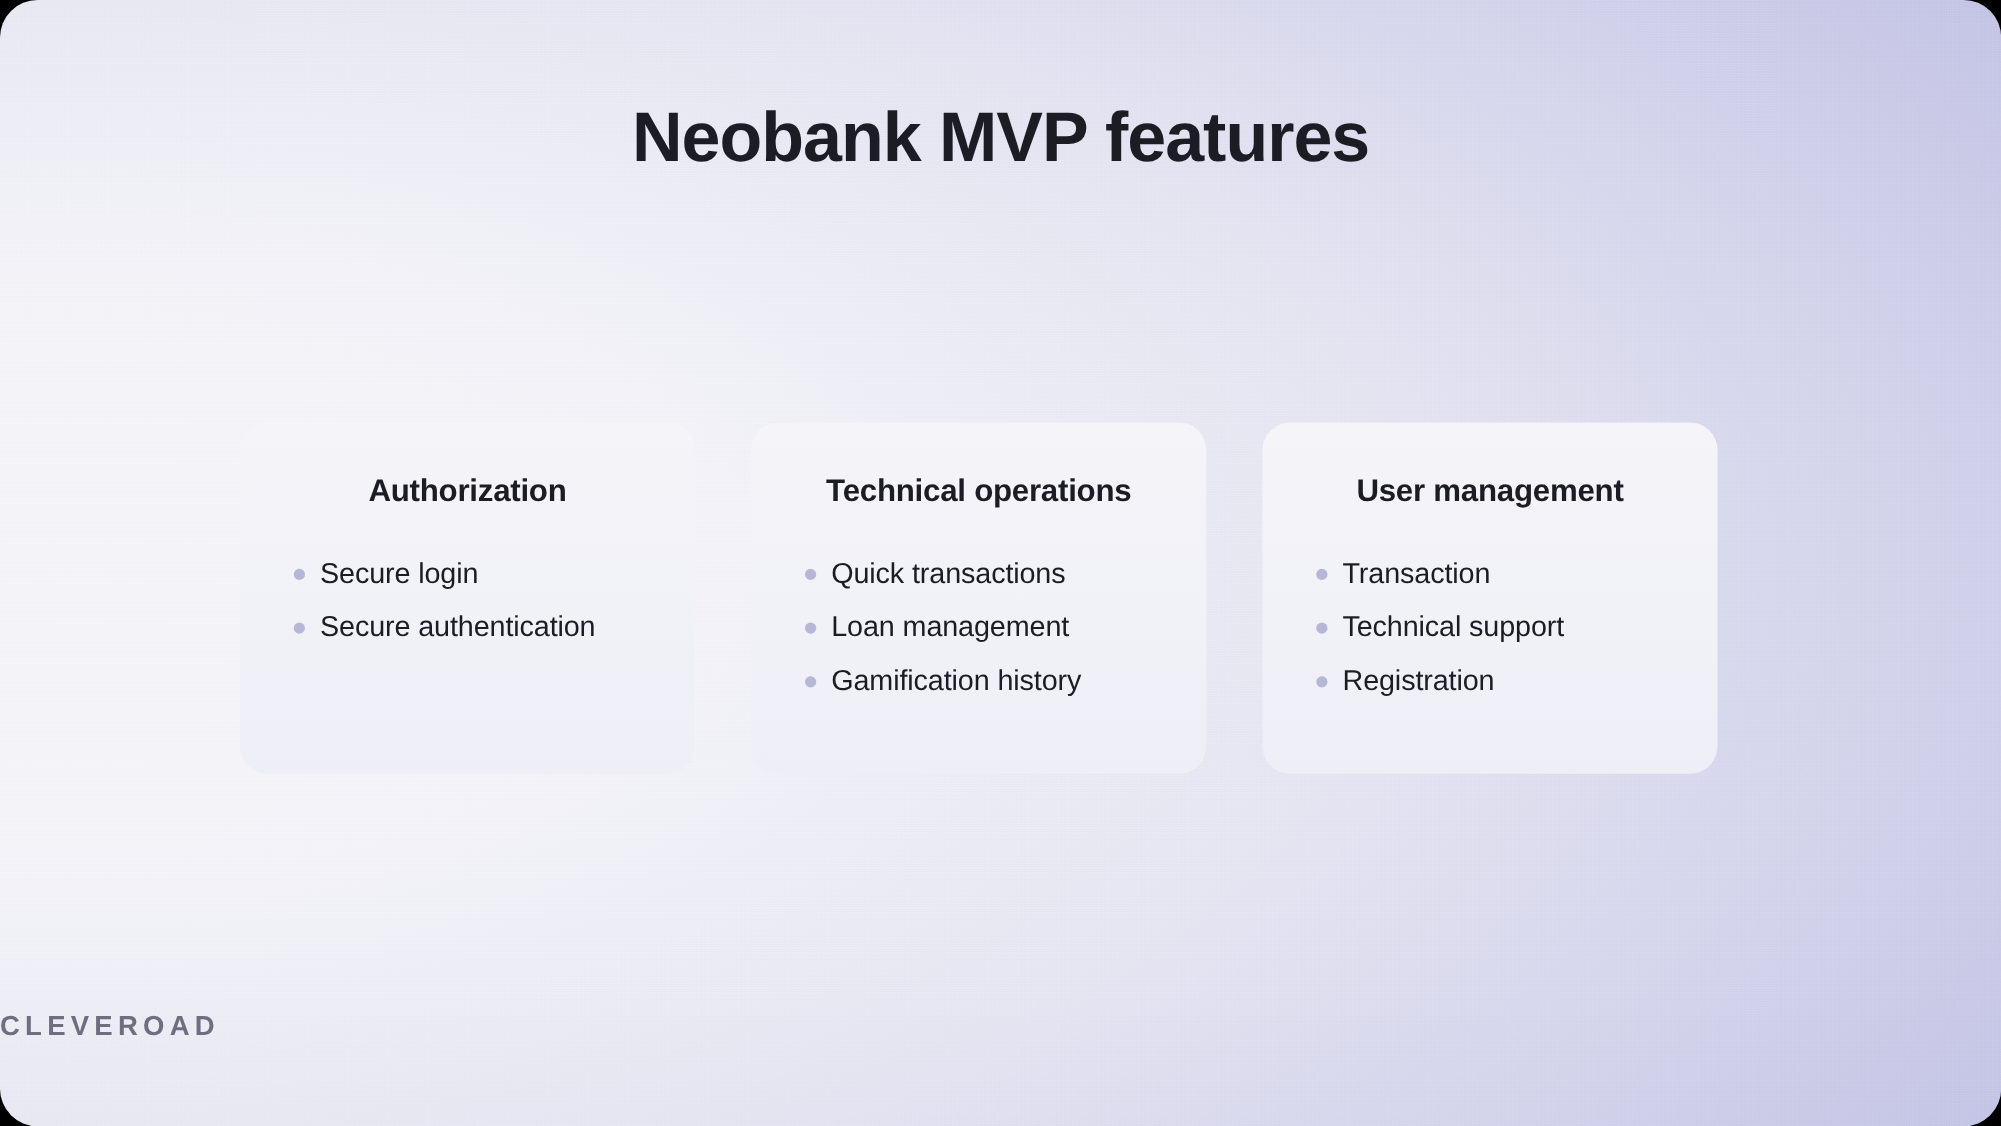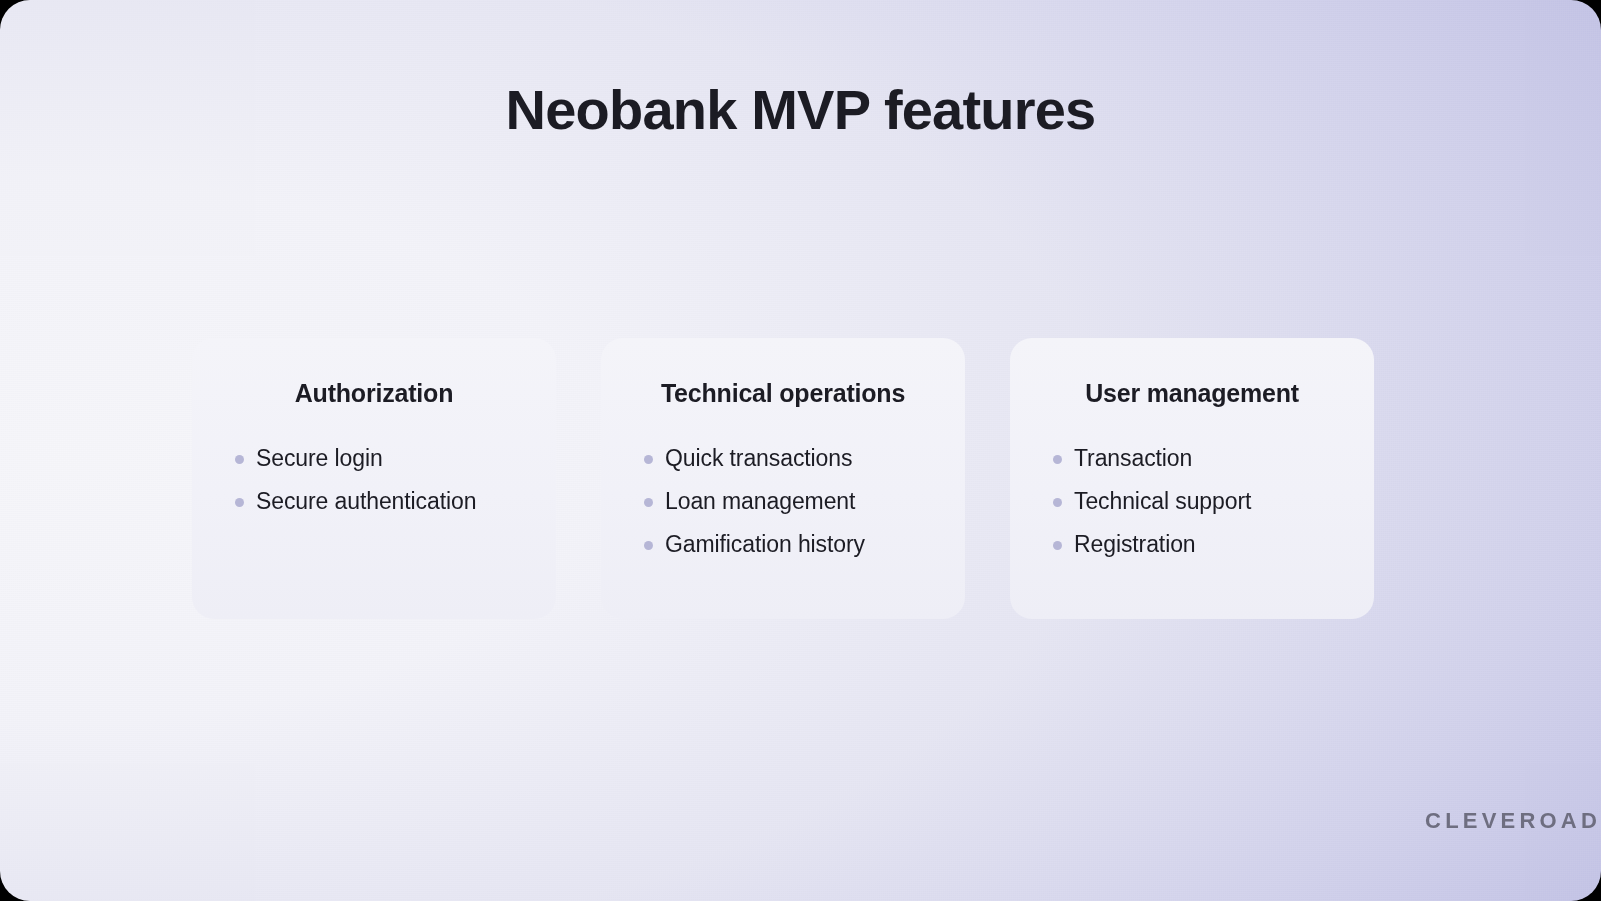--- a/index.html
+++ b/index.html
@@ -104,21 +104,21 @@
     position: relative;
     top: 1px;
   }
 
   
   #brand {
     position: absolute;
     left: 0;
     top: 808px;
     width: 100%;
-    text-align: right;
+    text-align: left;
     font-size: 22px;
     font-weight: 700;
     letter-spacing: 4.2px;
     color: #6e6e80;
   }
 </style>
 </head>
 <body>
 
 <div id="slide">

